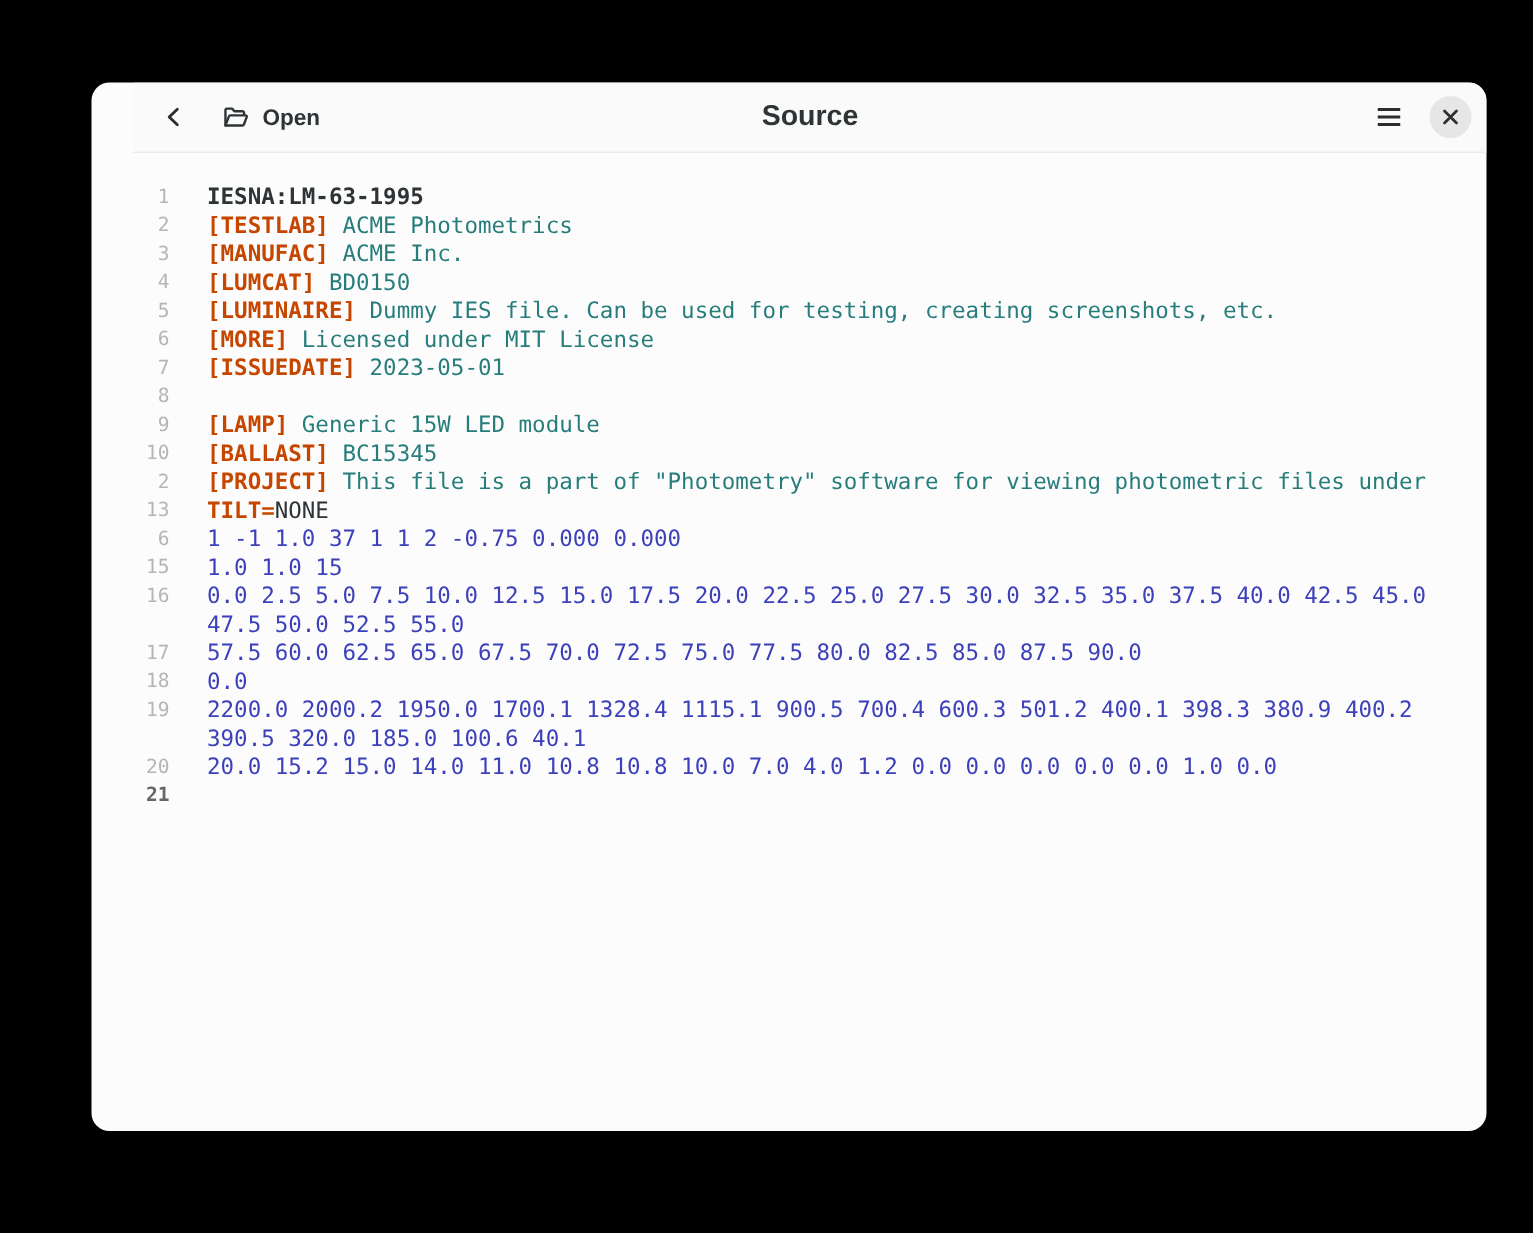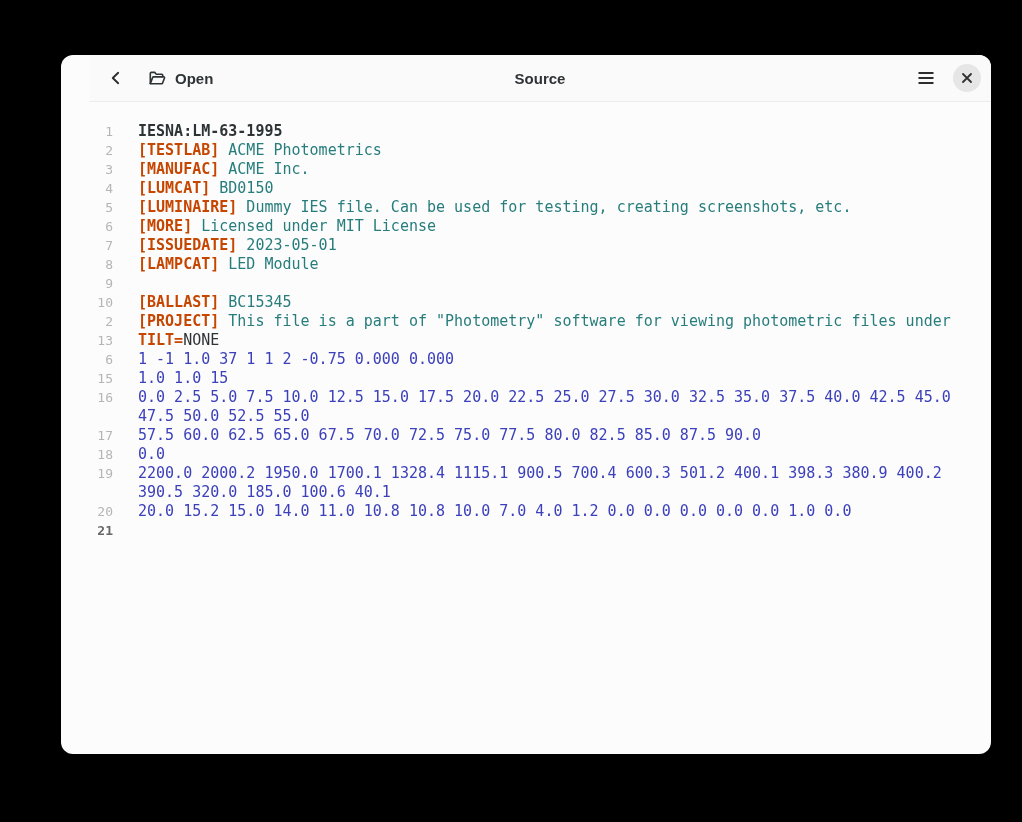--- a/index.html
+++ b/index.html
@@ -21,21 +21,21 @@
   .hbtn{
     height:34px;min-width:34px;border:none;background:transparent;
     display:flex;align-items:center;justify-content:center;
     border-radius:8px;cursor:pointer;padding:0;color:var(--icon,#2d2d2d);
   }
   .open-btn{gap:9px;padding:0 10px;font-weight:700;font-size:15px;color:var(--txt,#2e3436);}
   .open-btn svg{flex:none;}
   .window-title{
     position:absolute;left:0;right:0;top:0;bottom:0;
     display:flex;align-items:center;justify-content:center;
-    font-weight:700;font-size:15px;color:var(--txt,#2e3436);pointer-events:none;text-align:center;
+    font-weight:700;font-size:19px;color:var(--txt,#2e3436);pointer-events:none;text-align:center;
   }
   .hb-right{margin-left:auto;display:flex;align-items:center;gap:10px;z-index:1;}
   .close-btn{
     width:28px;height:28px;min-width:28px;border-radius:50%;
     background:var(--close-bg,#e6e6e6);
   }
   .content{padding:20px 10px 0 6px;}
   .row{
     display:flex;min-height:19px;line-height:19px;white-space:pre;
     font-family:"DejaVu Sans Mono","Liberation Mono",monospace;font-size:15px;
@@ -97,22 +97,22 @@
   </div>
 
   <div class="content">
       <div class="row"><span class="gutter">1</span><span class="code"><span class="seg-ttl">IESNA:LM-63-1995</span></span></div>
       <div class="row"><span class="gutter">2</span><span class="code"><span class="seg-kw">[TESTLAB]</span><span class="seg-val"> ACME Photometrics</span></span></div>
       <div class="row"><span class="gutter">3</span><span class="code"><span class="seg-kw">[MANUFAC]</span><span class="seg-val"> ACME Inc.</span></span></div>
       <div class="row"><span class="gutter">4</span><span class="code"><span class="seg-kw">[LUMCAT]</span><span class="seg-val"> BD0150</span></span></div>
       <div class="row"><span class="gutter">5</span><span class="code"><span class="seg-kw">[LUMINAIRE]</span><span class="seg-val"> Dummy IES file. Can be used for testing, creating screenshots, etc.</span></span></div>
       <div class="row"><span class="gutter">6</span><span class="code"><span class="seg-kw">[MORE]</span><span class="seg-val"> Licensed under MIT License</span></span></div>
       <div class="row"><span class="gutter">7</span><span class="code"><span class="seg-kw">[ISSUEDATE]</span><span class="seg-val"> 2023-05-01</span></span></div>
-      <div class="row"><span class="gutter">8</span><span class="code"><span class="seg-kw">[LAMPCAT]</span><span class="seg-val"> LED Module</span></span></div>
-      <div class="row"><span class="gutter">9</span></div>
+      <div class="row"><span class="gutter">8</span></div>
+      <div class="row"><span class="gutter">9</span><span class="code"><span class="seg-kw">[LAMP]</span><span class="seg-val"> Generic 15W LED module</span></span></div>
       <div class="row"><span class="gutter">10</span><span class="code"><span class="seg-kw">[BALLAST]</span><span class="seg-val"> BC15345</span></span></div>
       <div class="row"><span class="gutter">2</span><span class="code"><span class="seg-kw">[PROJECT]</span><span class="seg-val"> This file is a part of "Photometry" software for viewing photometric files under</span></span></div>
       <div class="row"><span class="gutter">13</span><span class="code"><span class="seg-kw">TILT=</span><span class="seg-txt">NONE</span></span></div>
       <div class="row"><span class="gutter">6</span><span class="code"><span class="seg-num">1 -1 1.0 37 1 1 2 -0.75 0.000 0.000</span></span></div>
       <div class="row"><span class="gutter">15</span><span class="code"><span class="seg-num">1.0 1.0 15</span></span></div>
       <div class="row"><span class="gutter">16</span><span class="code"><span class="seg-num">0.0 2.5 5.0 7.5 10.0 12.5 15.0 17.5 20.0 22.5 25.0 27.5 30.0 32.5 35.0 37.5 40.0 42.5 45.0</span></span></div>
       <div class="row"><span class="gutter"></span><span class="code"><span class="seg-num">47.5 50.0 52.5 55.0</span></span></div>
       <div class="row"><span class="gutter">17</span><span class="code"><span class="seg-num">57.5 60.0 62.5 65.0 67.5 70.0 72.5 75.0 77.5 80.0 82.5 85.0 87.5 90.0</span></span></div>
       <div class="row"><span class="gutter">18</span><span class="code"><span class="seg-num">0.0</span></span></div>
       <div class="row"><span class="gutter">19</span><span class="code"><span class="seg-num">2200.0 2000.2 1950.0 1700.1 1328.4 1115.1 900.5 700.4 600.3 501.2 400.1 398.3 380.9 400.2</span></span></div>

